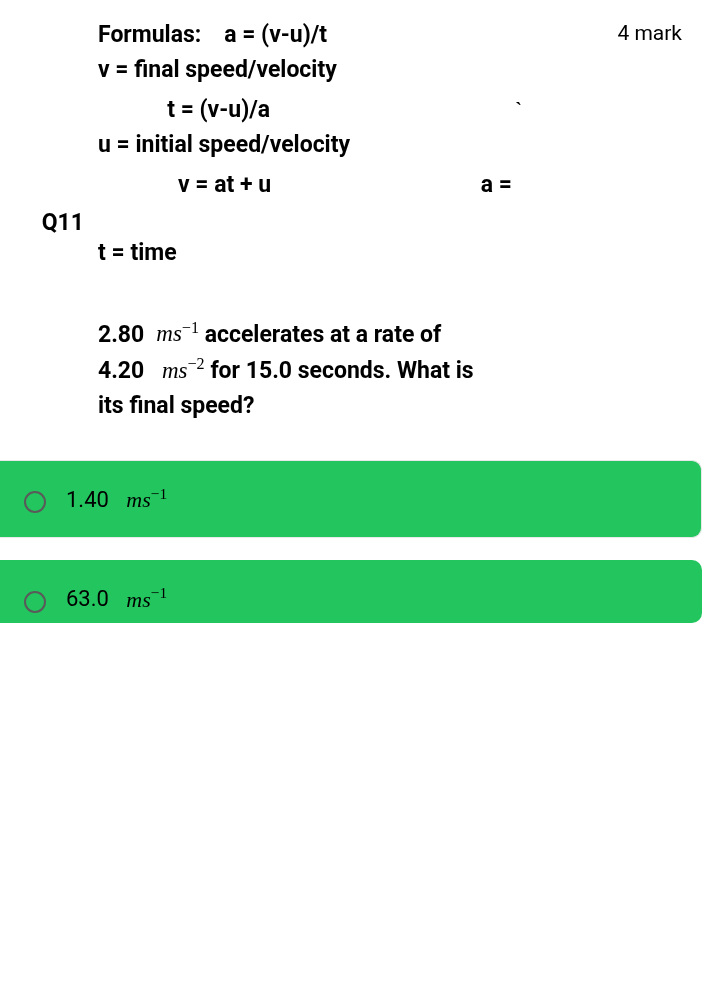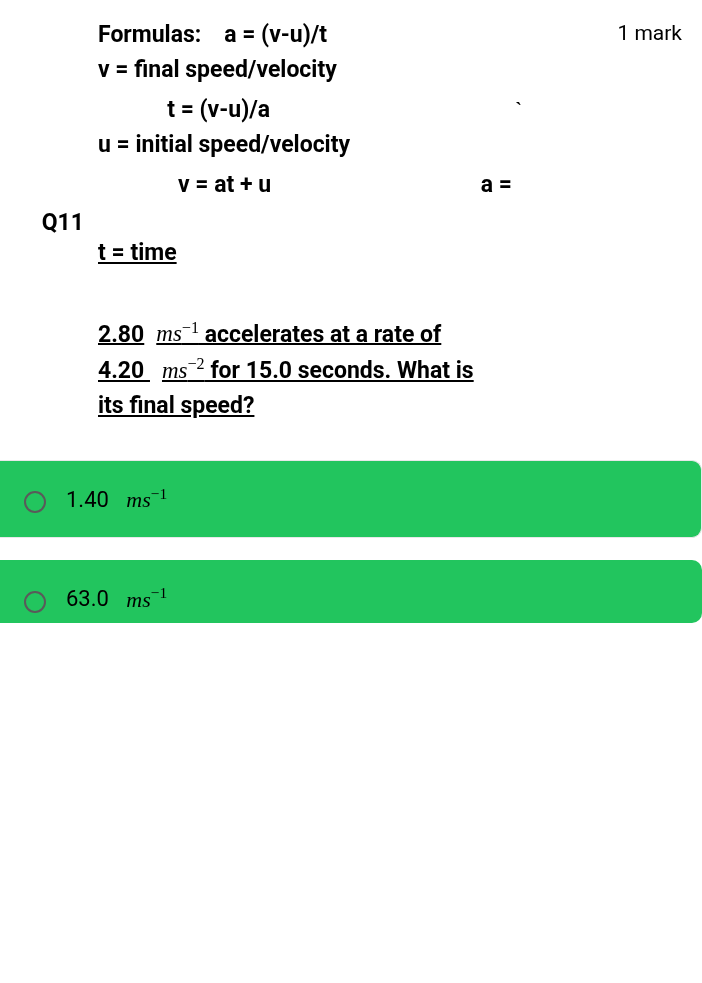--- a/index.html
+++ b/index.html
@@ -45,21 +45,20 @@
     font-size: 21px;
     font-weight: 400;
     white-space: nowrap;
     margin-left: 20px;
   }
   .qtext {
     font-size: 23px;
     font-weight: 700;
     line-height: 1.55;
     margin-top: 32px;
-    text-decoration: underline;
   }
   .unit { font-style: italic; font-family: "Times New Roman", serif; font-weight: 400; margin-left: 12px; }
   .sup { font-size: 0.7em; vertical-align: super; font-family: "Times New Roman", serif; font-weight: 400; }
   .options {
     margin-top: 36px;
   }
   .option {
     display: flex;
     align-items: flex-end;
     padding: 24px 20px 24px 24px;
@@ -95,21 +94,21 @@
     <div class="qnum">Q11</div>
     <div class="content-col">
       <div class="formula-block">
 
         <div class="row-flex">
           <div>
             <span>Formulas:</span>
             &nbsp;&nbsp;&nbsp;<span>a = (v-u)/t</span>
           </div>
           <div style="display:flex; align-items:flex-start;">
-            <span class="marks">1 mark</span>
+            <span class="marks">4 mark</span>
           </div>
         </div>
 
         <div>v = final speed/velocity</div>
 
         <div class="row-flex" style="margin-top:6px;gap:36px;">
           <div style="flex:1; text-align:center; padding-right:140px;">
             <span>t = (v-u)/a</span>
           </div>
           <div style="padding-right:160px;">

